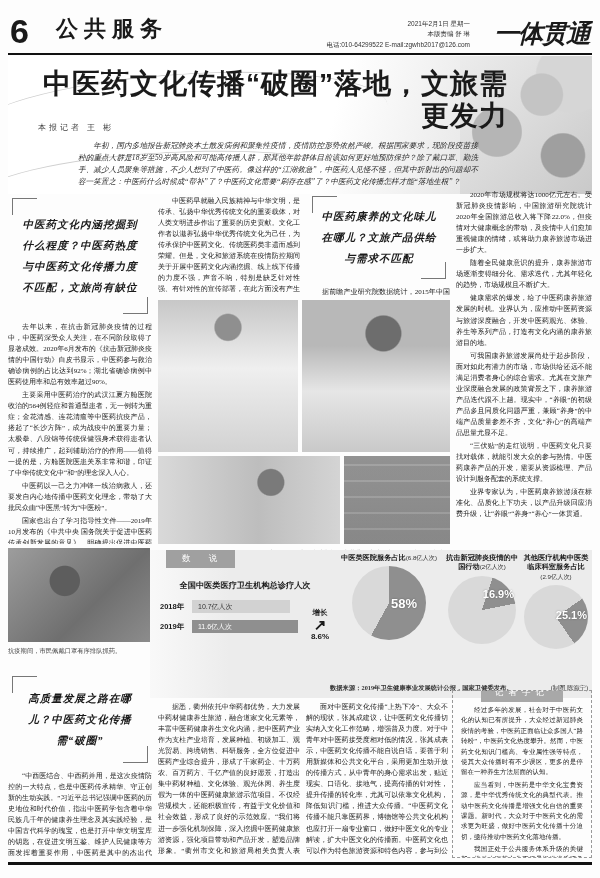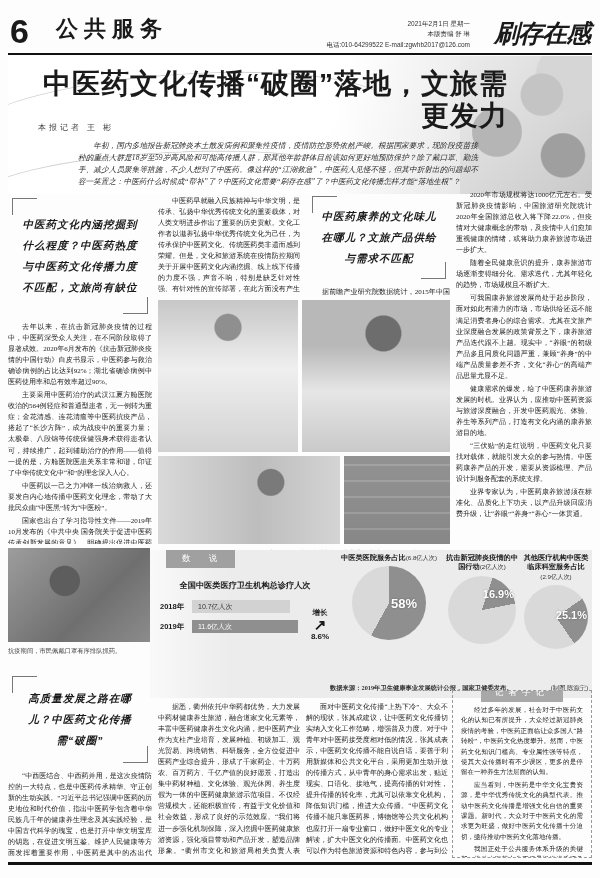--- a/index.html
+++ b/index.html
@@ -108,21 +108,21 @@
 <div id="page">
 
   <div class="masthead">
     <div class="pageno">6</div>
     <div class="section-name">公共服务</div>
     <div class="mast-right">
       <div>2021年2月1日 星期一</div>
       <div>本版责编 舒 琳</div>
       <div>电话:010-64299522 E-mail:zgwhb2017@126.com</div>
     </div>
-    <div class="paper-logo">刷存在感</div>
+    <div class="paper-logo">一体贯通</div>
   </div>
   <div class="mast-rule"></div>
 
   <div class="hero">
     <div class="swoosh sw1"></div>
     <div class="swoosh sw2"></div>
     <div class="hero-photo"></div>
     <div class="headline">中医药文化传播“破圈”落地，文旅需更发力</div>
     <div class="byline">本报记者 王 彬</div>
     <div class="lede">年初，国内多地报告新冠肺炎本土散发病例和聚集性疫情，疫情防控形势依然严峻。根据国家要求，现阶段疫苗接种的重点人群是18岁至59岁高风险和可能高传播人群，那其他年龄群体目前该如何更好地预防保护？除了戴口罩、勤洗手、减少人员聚集等措施，不少人想到了中医药。像这样的“江湖救急”，中医药人见怪不怪，但其中折射出的问题却不容一笑置之：中医药什么时候成“帮补”了？中医药文化需要“刷存在感”了？中医药文化传播怎样才能“落地生根”？</div>
@@ -142,22 +142,22 @@
   </div>
 
   <div class="col" style="left:308px;top:196px;width:142px;height:100px;">
     <div class="bracket-box" style="margin-top:0;padding:10px 8px;">中医药康养的文化味儿在哪儿？文旅产品供给与需求不匹配</div>
     <p>据前瞻产业研究院数据统计，2015年中国旅游市场总交易规模为41300亿元，康养旅游的交易规模约为400亿元；2016年至2020年，我国康养旅游的市场规模呈现快速增长的态势，年复合增长率有望达到20%。</p>
   </div>
 
   <div class="col" style="left:456px;top:190px;width:136px;height:356px;">
     <p>2020年市场规模将达1000亿元左右。受新冠肺炎疫情影响，中国旅游研究院统计2020年全国旅游总收入将下降22.0%，但疫情对大健康概念的带动，及疫情中人们愈加重视健康的情绪，或将助力康养旅游市场进一步扩大。</p>
     <p>随着全民健康意识的提升，康养旅游市场逐渐变得细分化、需求迭代，尤其年轻化的趋势，市场规模且不断扩大。</p>
+    <p>健康需求的爆发，给了中医药康养旅游发展的时机。业界认为，应推动中医药资源与旅游深度融合，开发中医药观光、体验、养生等系列产品，打造有文化内涵的康养旅游目的地。</p>
     <p>可我国康养旅游发展尚处于起步阶段，面对如此有潜力的市场，市场供给还远不能满足消费者身心的综合需求。尤其在文旅产业深度融合发展的政策背景之下，康养旅游产品迭代跟不上趟。现实中，“养眼”的初级产品多且同质化问题严重，兼顾“养身”的中端产品质量参差不齐，文化“养心”的高端产品思量尤显不足。</p>
-    <p>健康需求的爆发，给了中医药康养旅游发展的时机。业界认为，应推动中医药资源与旅游深度融合，开发中医药观光、体验、养生等系列产品，打造有文化内涵的康养旅游目的地。</p>
     <p>“三伏贴”的走红说明，中医药文化只要找对载体，就能引发大众的参与热情。中医药康养产品的开发，需要从资源梳理、产品设计到服务配套的系统支撑。</p>
     <p>业界专家认为，中医药康养旅游须在标准化、品质化上下功夫，以产品升级回应消费升级，让“养眼”“养身”“养心”一体贯通。</p>
   </div>
 
   <div class="photo" style="left:158px;top:300px;width:292px;height:244px;">
     <div class="ph-tile t1"></div>
     <div class="ph-tile t2"></div>
     <div class="ph-tile t3"></div>
     <div class="ph-tile t4"></div>
   </div>

